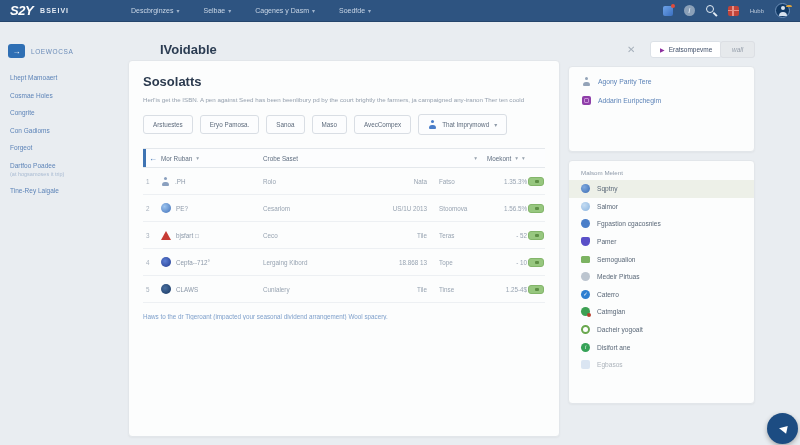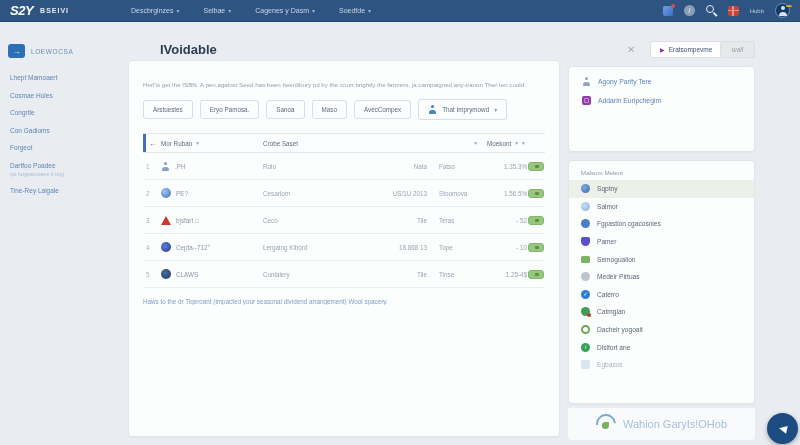--- a/index.html
+++ b/index.html
@@ -184,20 +184,21 @@
     <div class="side-item">Cosmae Holes</div>
     <div class="side-item">Congrite</div>
     <div class="side-item">Con Gadioms</div>
     <div class="side-item">Forgeot</div>
     <div class="side-item">Dartfoo Poadee</div>
     <div class="side-sub">(at hogsamoses it trip)</div>
     <div class="side-item">Tine-Rey Laigale</div>
   </div>
 
   <div class="card main-card">
+    <div class="card-title">Sosolatts</div>
     <div class="card-desc">Herl'is get the ISBN. A pen against Seed has been beenlibury pd by the court brightly the farmers, ja campaigned any-iranon Ther ten coold</div>
 
     <div class="filters">
       <span class="filter-btn">Arstuestes</span>
       <span class="filter-btn">Eryo Pamosa.</span>
       <span class="filter-btn">Sanoa</span>
       <span class="filter-btn">Maso</span>
       <span class="filter-btn">AvecCompex</span>
       <span class="filter-btn filter-dd">
         <span class="person" style="--pc:#4a7ec9"></span>
@@ -358,22 +359,18 @@
         <span class="m-ico mi9">i</span>
         <span>Disifort ane</span>
       </div>
     <div class="mig-item dim">
         <span class="m-ico mi10"></span>
         <span>Egbasos</span>
       </div>
 
   </div>
 
-  <div class="right-footer">
-    <span class="flogo"></span>
-    <span class="brand">Wahion GaryIs!OHob</span>
-  </div>
 
   <div class="fab">
     <span class="cursor"></span>
   </div>
 
 </div>
 
 </body></html>

